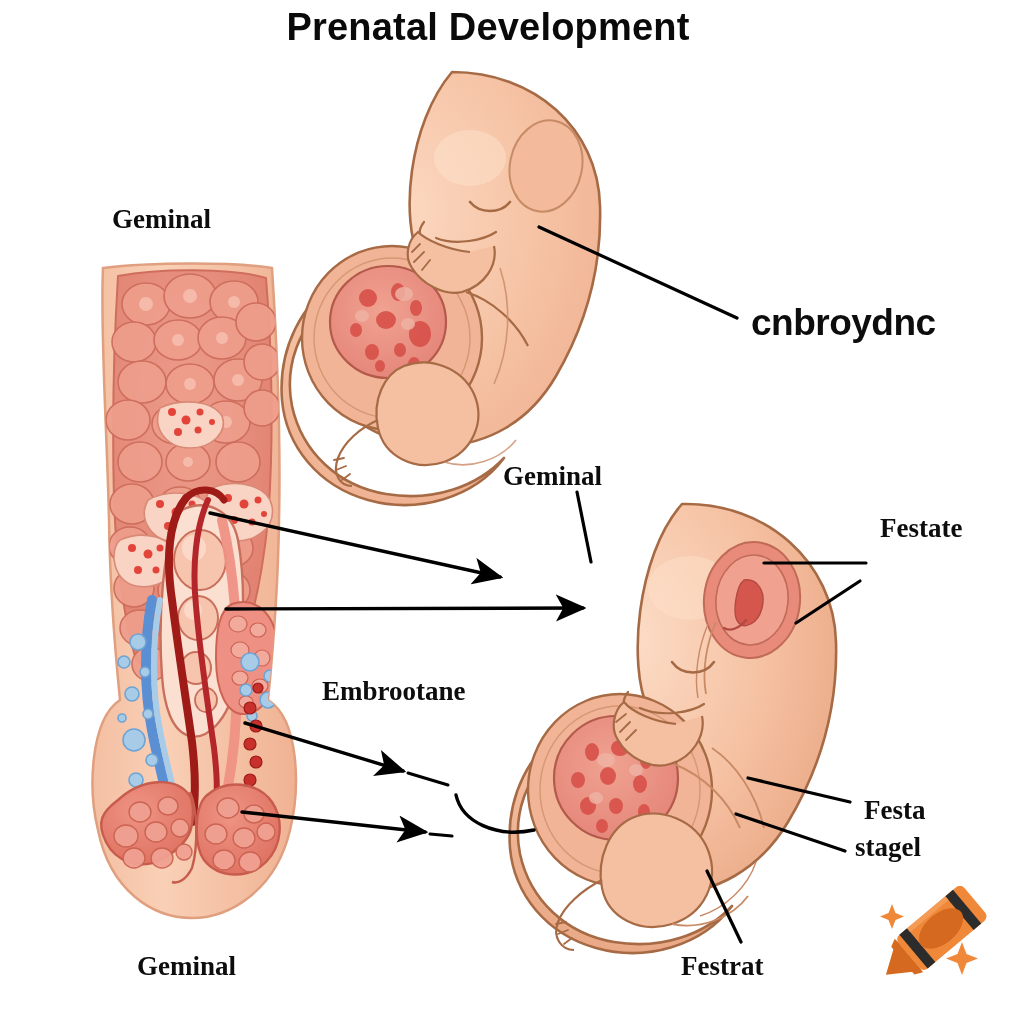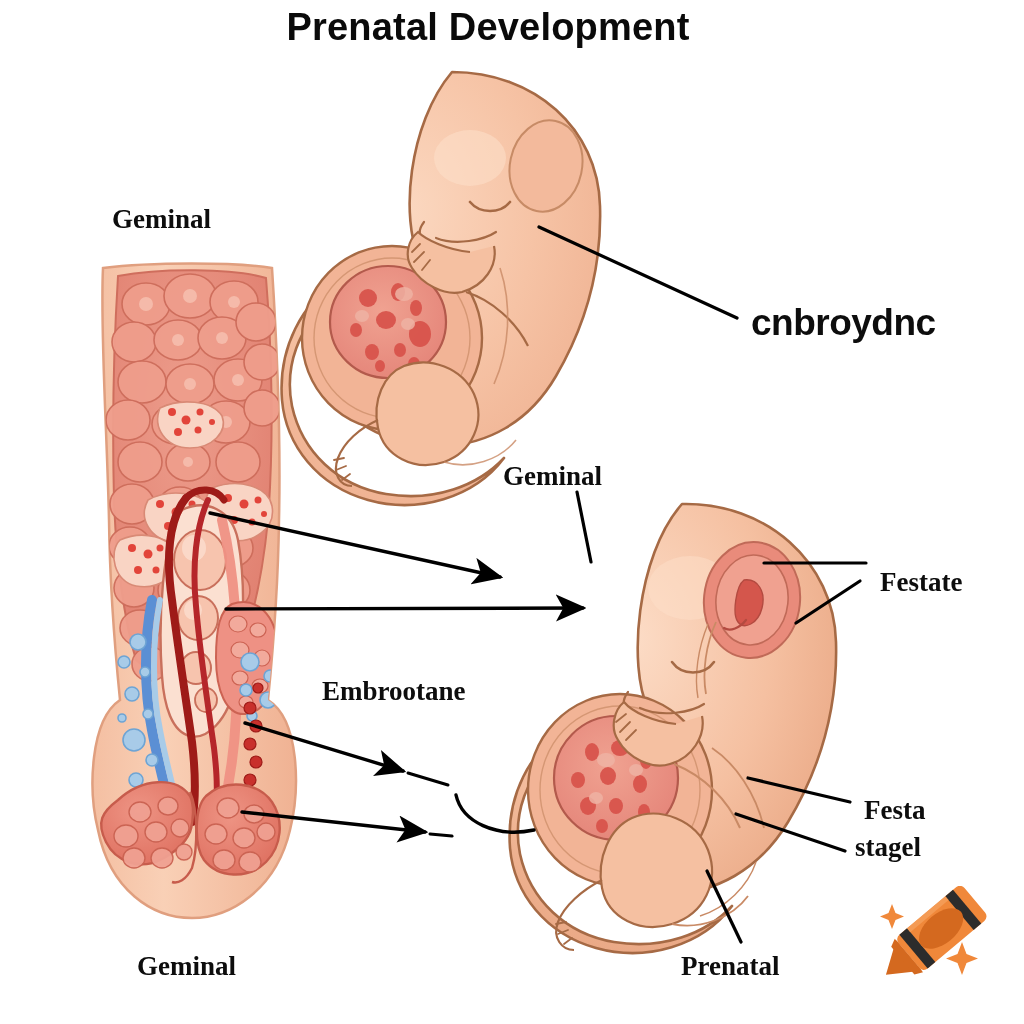--- a/index.html
+++ b/index.html
@@ -487,26 +487,26 @@
       <line x1="748" y1="778" x2="850" y2="802"></line>
       <line x1="736" y1="814" x2="845" y2="851"></line>
 
       <line x1="707" y1="871" x2="741" y2="942"></line>
     </g>
   </svg>
 
   <div class="lbl" style="left:112px; top:206px;">Geminal</div>
   <div class="lbl garbled" style="left:751px; top:304px; font-size:37px;">cnbroydnc</div>
   <div class="lbl" style="left:503px; top:463px;">Geminal</div>
-  <div class="lbl" style="left:880px; top:569px;">Festate</div>
+  <div class="lbl" style="left:880px; top:515px;">Festate</div>
   <div class="lbl" style="left:322px; top:678px;text-align:center;">Embrootane</div>
   <div class="lbl" style="left:864px; top:797px;">Festa</div>
   <div class="lbl" style="left:855px; top:834px;">stagel</div>
   <div class="lbl" style="left:137px; top:953px;">Geminal</div>
-  <div class="lbl" style="left:681px; top:953px;">Prenatal</div>
+  <div class="lbl" style="left:681px; top:953px;">Festrat</div>
 
   <svg style="position:absolute; left:866px; top:886px; width:140px; height:120px;" viewBox="0 0 140 120" xmlns="http://www.w3.org/2000/svg">
     <g transform="rotate(-40 70 52)">
 
       <rect x="38" y="26" width="86" height="44" rx="6" fill="#f0883a"></rect>
 
       <path d="M38,28 L8,48 L38,68 Z" fill="#d4691f"></path>
       <path d="M38,26 L38,70 L30,66 L30,30 Z" fill="#d4691f"></path>
 
       <rect x="44" y="26" width="10" height="44" fill="#2c2c2c"></rect>

